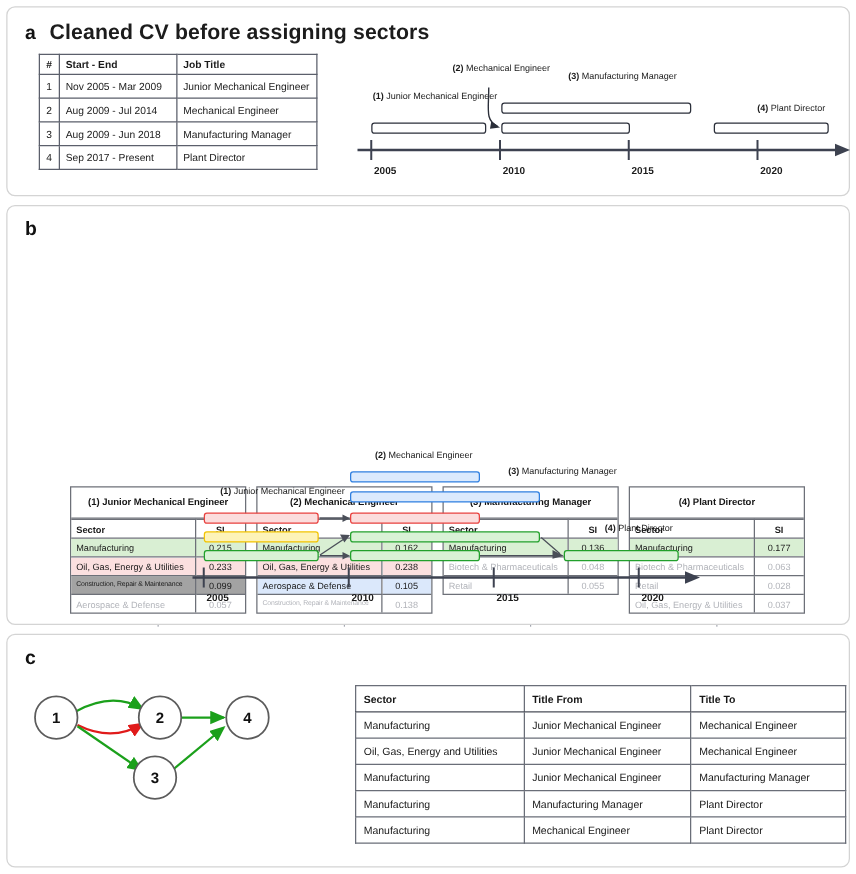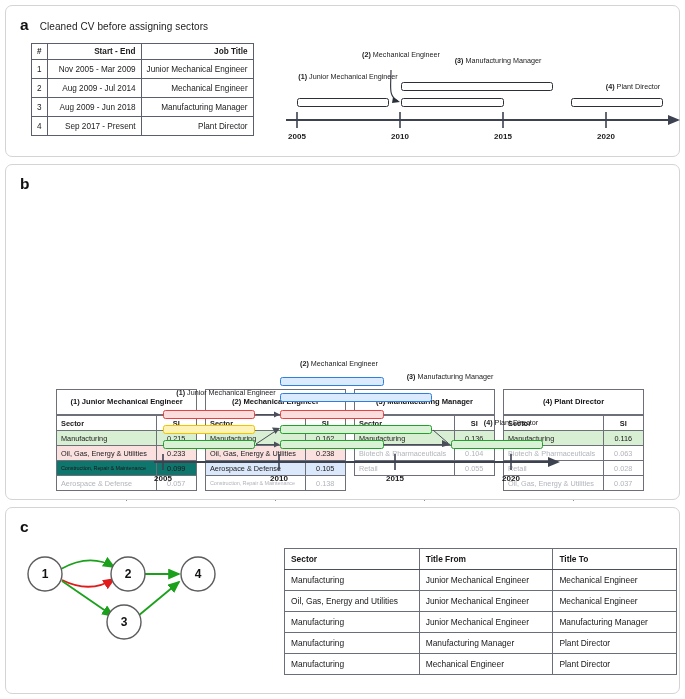--- a/index.html
+++ b/index.html
@@ -24,37 +24,37 @@
 
   .panel-head {
     position:absolute;
     left:14px; top:10px;
     display:flex; align-items:baseline; gap:11px;
   }
   .panel-letter {
     font-size:15.5px; font-weight:bold; color:#111;
   }
   .panel-title {
-    font-size:10px; font-weight:normal; color:#1c1c1c;
+    font-size:17px; font-weight:bold; color:#1c1c1c;
     letter-spacing:0.1px;
   }
 
   
   table { border-collapse:collapse; }
 
   
   #cv-table {
     position:absolute; left:25px; top:37px;
     border:1px solid #5b5f6b;
     font-size:8.2px;
   }
   #cv-table td, #cv-table th {
     border:1px solid #5b5f6b;
     padding:3px 5px;
-    text-align:right;
+    text-align:left;
     font-weight:normal;
     white-space:nowrap;
     color:#1b1b1b;
   }
   #cv-table thead th { font-weight:bold; font-size:8.2px; padding:3px 5px; }
   #cv-table tbody td { height:19px; }
   #cv-table .c-num { width:14px; text-align:left; }
   #cv-table .c-dates { width:94px; }
   #cv-table .c-title { width:110px; }
 
@@ -63,21 +63,21 @@
   .tl svg { display:block; }
   .bar { position:absolute; border-radius:2.5px; }
   .tl-label {
     position:absolute;
     font-size:7.2px; line-height:9.4px;
     text-align:center; color:#1b1b1b;
   }
   .tl-label b { font-weight:bold; }
   .tick-label {
     position:absolute; font-size:8px; font-weight:bold; color:#1b1b1b;
-    text-align:center; width:40px;
+    text-align:right; width:40px;
   }
 
   
   .sector-card {
     position:absolute;
     top:224px;
     width:141px;
     border:1px solid #6d7078;
     background:#fff;
   }
@@ -99,21 +99,21 @@
   .sc-table th { font-weight:bold; font-size:7.4px; }
   .sc-table th:first-child, .sc-table td:first-child { border-left:none; }
   .sc-table th:last-child, .sc-table td:last-child {
     border-right:none; width:40px; text-align:center;
   }
   .sc-table tr:last-child td { border-bottom:none; }
   .sc-table td.sec { white-space:nowrap; }
   .sc-table td.tiny { font-size:5.5px; letter-spacing:-0.1px; }
   .row-green  { background:#d9efd3; }
   .row-red    { background:#fbe0e0; }
-  .row-yellow { background:#0f766e; }
+  .row-yellow { background:#a3a3a3; }
   .row-blue   { background:#dbe8fb; }
   .row-dim    { color:#b2b4ba; }
   .dots {
     position:absolute; top:332px; width:141px;
     text-align:center; color:#7b7f8c;
     font-size:9px; line-height:7px;
   }
   .dots span { display:block; }
 
   
@@ -293,21 +293,21 @@
           <tr>
         <th>Sector</th>
         <th>SI</th>
       </tr>
       <tr class="row-green">
         <td class="sec">Manufacturing</td>
         <td>0.136</td>
       </tr>
       <tr class="row-dim">
         <td class="sec">Biotech &amp; Pharmaceuticals</td>
-        <td>0.104</td>
+        <td>0.048</td>
       </tr>
       <tr class="row-dim">
         <td class="sec">Retail</td>
         <td>0.055</td>
       </tr>
     </tbody>
       </table>
   </div>
   <div class="dots" style="left:348px;">
       <span>·</span>
@@ -318,21 +318,21 @@
   <div class="sector-card" style="left:497px;">
     <div class="sc-title">(4) Plant Director</div>
     <table class="sc-table">
       <tbody>
           <tr>
         <th>Sector</th>
         <th>SI</th>
       </tr>
       <tr class="row-green">
         <td class="sec">Manufacturing</td>
-        <td>0.116</td>
+        <td>0.177</td>
       </tr>
       <tr class="row-dim">
         <td class="sec">Biotech &amp; Pharmaceuticals</td>
         <td>0.063</td>
       </tr>
       <tr class="row-dim">
         <td class="sec">Retail</td>
         <td>0.028</td>
       </tr>
       <tr class="row-dim">

